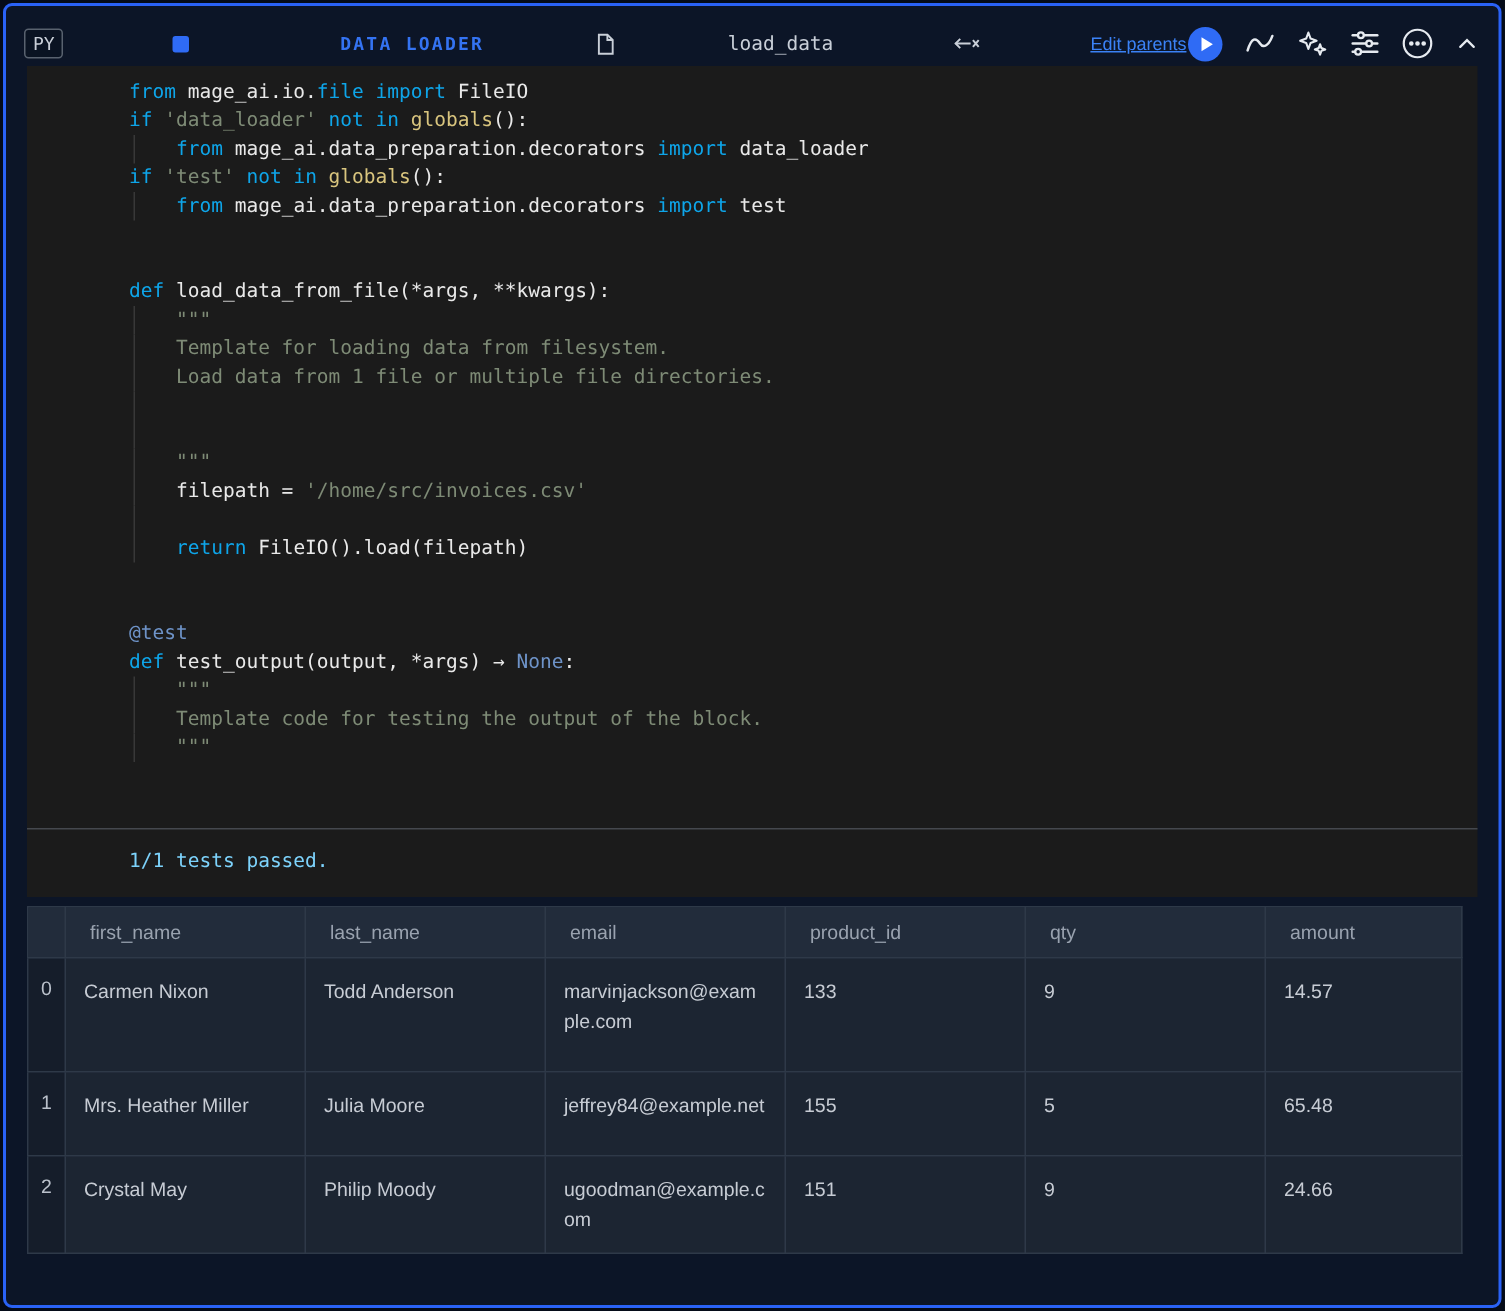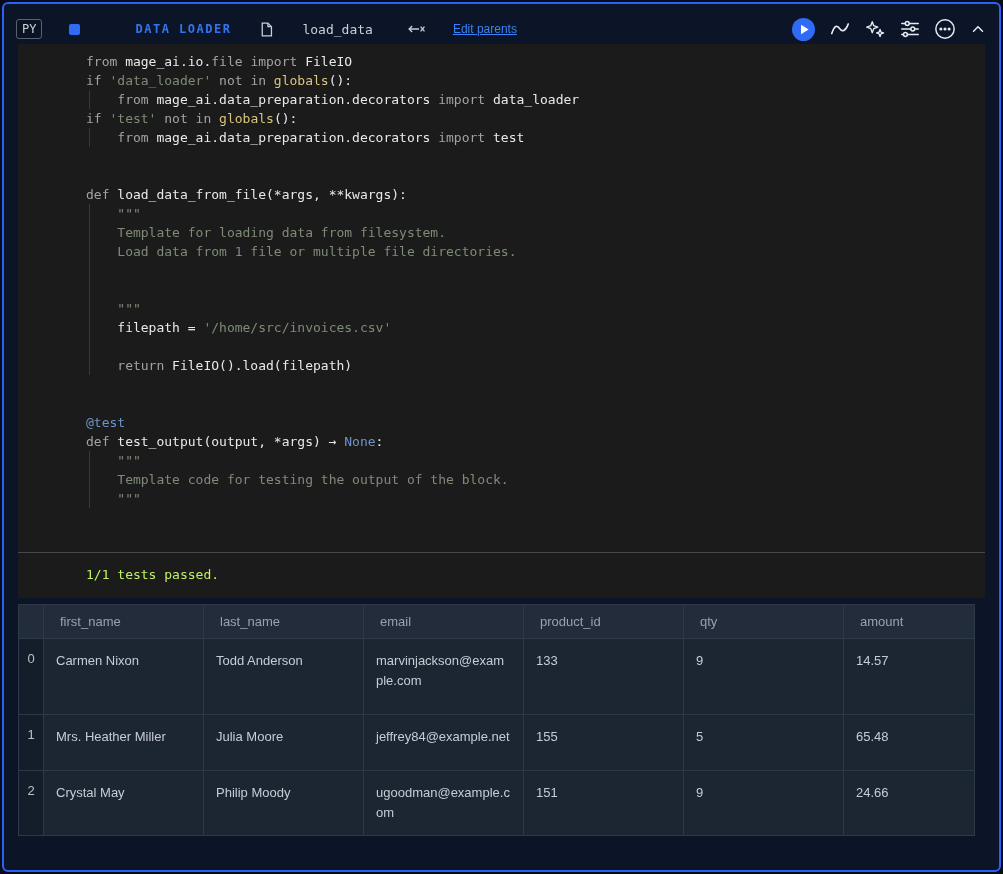--- a/index.html
+++ b/index.html
@@ -4,21 +4,21 @@
 <style>
   html,body{margin:0;padding:0;background:#050B18;width:1003px;height:874px;overflow:hidden;}
   *{box-sizing:border-box;}
   .block{
     position:absolute;inset:2px;background:#0C1527;border:2px solid #2A62F6;
     border-radius:6px;overflow:hidden;
     font-family:"Liberation Sans",sans-serif;
   }
   
   .hdr{height:40px;padding:10px 12px 0 12px;display:flex;align-items:center;}
-  .hdr-left{display:flex;align-items:center;gap:27px;flex:1;min-width:0;}
+  .hdr-left{display:flex;align-items:center;gap:27px;flex:1;min-width:0;justify-content:space-between;}
   .hdr-right{display:flex;align-items:center;gap:13px;}
   .badge{
     font-family:"DejaVu Sans Mono",monospace;font-size:12px;color:#C9CFD8;
     border:1px solid #59626F;border-radius:3px;padding:2px 5px;background:#0A1322;line-height:14px;
   }
   .blue-sq{width:11px;height:11px;border-radius:2px;background:#2F6BF5;display:inline-block;}
   .btype{
     font-family:"DejaVu Sans Mono",monospace;font-size:12px;letter-spacing:1.5px;
     color:#3473F2;font-weight:bold;padding-left:28px;
   }
@@ -29,29 +29,29 @@
   
   .editor{
     background:#1B1B1B;margin:0 14px;padding:8px 0 6px 68px;
     font-family:"DejaVu Sans Mono",monospace;font-size:13px;color:#E9E9E9;
     cursor:text;
   }
   .line{height:19px;line-height:19px;white-space:pre;position:relative;}
   .line.guided::before{
     content:"";position:absolute;left:3px;top:0;bottom:0;border-left:1px solid #383838;
   }
-  .tk-k{color:#a3a3a3;}   
+  .tk-k{color:#0ea5e9;}   
   .tk-s{color:#7E8B76;}   
   .tk-f{color:#D9C57E;}   
   .tk-b{color:#6E93C8;}   
   
   .output{
     background:#1B1B1B;margin:0 14px;border-top:1px solid #45484E;
     padding:14px 0 16px 68px;font-family:"DejaVu Sans Mono",monospace;
-    font-size:13px;color:#bef264;
+    font-size:13px;color:#7dd3fc;
   }
   
   .tablewrap{margin:6px 24px 0 14px;}
   table{border-collapse:collapse;width:100%;table-layout:fixed;font-size:13px;}
   thead th{
     background:#222C3B;color:#99A2AF;font-weight:400;text-align:left;
     padding:9px 10px 9px 16px;border:1px solid #2E3948;
   }
   thead th:first-child{width:25px;padding:9px 2px;}
   thead th.colw{width:160px;}

